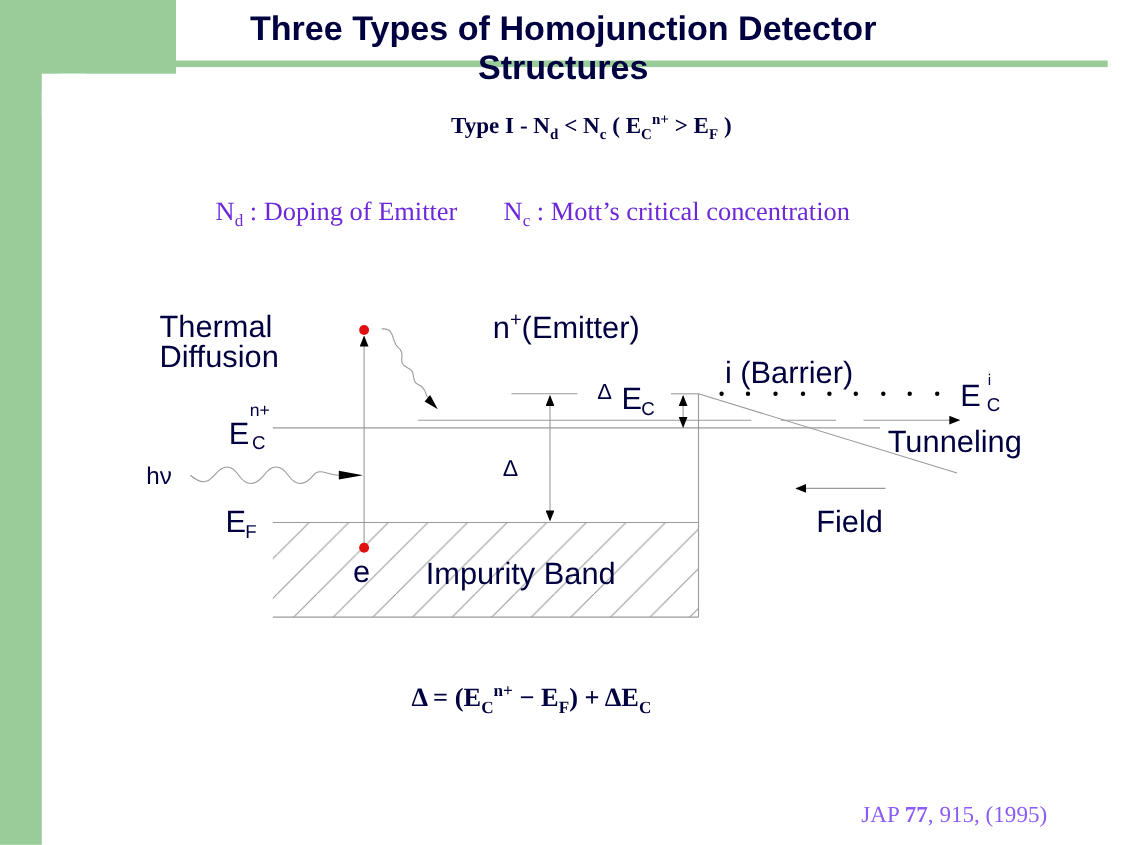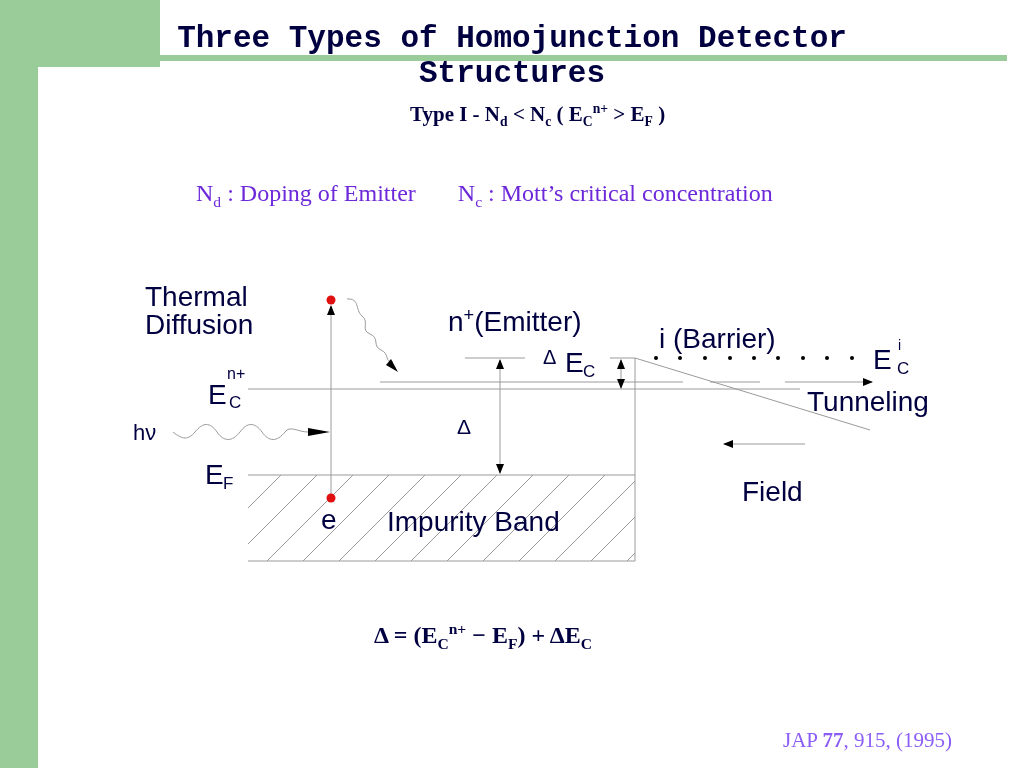--- a/index.html
+++ b/index.html
@@ -2,21 +2,21 @@
 <html><head>
 <meta charset="utf-8">
 <style>
   html, body { margin:0; padding:0; }
   body { width:1024px; height:768px; position:relative; overflow:hidden; background:#ffffff; font-family:"Liberation Serif", serif; }
   .green { background:#99cc99; position:absolute; }
   .g-top { left:0; top:0; width:160px; height:67px; }
   .g-left { left:0; top:0; width:38px; height:768px; }
   .g-bar { left:160px; top:55px; width:847px; height:6px; }
   .content-corner { position:absolute; left:38px; top:67px; width:40px; height:40px; background:#fff; border-top-left-radius:16px; }
-  .title { position:absolute; left:160px; top:21px; width:704px; text-align:center; font-weight:bold; font-size:31px; color:#000040; font-family:Liberation Mono, monospace; }
+  .title { position:absolute; left:160px; top:8px; width:704px; text-align:center; font-weight:bold; font-size:31px; color:#000040; font-family:Liberation Sans, sans-serif; }
   .subtitle { position:absolute; left:366px; top:102px; font-weight:bold; font-size:21px; color:#000040; white-space:nowrap;margin-left:44px; }
   .defs { position:absolute; left:196px; top:180px; font-size:24px; color:#6d28d9; white-space:nowrap; }
   .defs .gap { display:inline-block; width:42px; }
   sub, sup { font-size:65%; line-height:0; }
   .diag { position:absolute; left:0; top:0; }
   .lbl { position:absolute; font-family:"Liberation Sans", sans-serif; color:#000040; font-size:28px; white-space:nowrap; line-height:1; }
   .formula { position:absolute; left:374px; top:622px; font-weight:bold; font-size:24px; color:#000040; white-space:nowrap;text-align:right; }
   .ref { position:absolute; left:783px; top:728px; font-size:21px; color:#8b5cf6; white-space:nowrap; }
 </style>
 </head>
@@ -95,21 +95,21 @@
   <path d="M173,432 C183,440 188,440 195,432 C203,422 210,422 217,432 C224,442 232,442 240,432 C247,422 255,422 262,432 C269,442 277,442 285,432 C290,425 298,432 308,432" fill="none" stroke="#9a9a9a" stroke-width="1"></path>
   <path d="M308,428 L330,432 L308,436 z" fill="#000"></path>
 
   <circle cx="331" cy="300" r="4.5" fill="#e01010"></circle>
   <circle cx="331" cy="498" r="4.5" fill="#e01010"></circle>
 </svg>
 
 <div class="lbl" style="left:145px;top:283px;">Thermal</div>
 <div class="lbl" style="left:145px;top:311px;">Diffusion</div>
 
-<div class="lbl" style="left:448px;top:284px;margin-top:24px;"><span>n</span><sup>+</sup><span>(Emitter)</span></div>
+<div class="lbl" style="left:448px;top:284px;"><span>n</span><sup>+</sup><span>(Emitter)</span></div>
 
 <div class="lbl" style="left:659px;top:325px;">i (Barrier)</div>
 
 <div class="lbl" style="left:543px;top:347px;font-size:20px;">Δ</div>
 <div class="lbl" style="left:565px;top:349px;">E</div>
 <div class="lbl" style="left:583px;top:363px;font-size:17px;">C</div>
 
 <div class="lbl" style="left:873px;top:346px;">E</div>
 <div class="lbl" style="left:898px;top:338px;font-size:14px;">i</div>
 <div class="lbl" style="left:897px;top:360px;font-size:17px;">C</div>
@@ -119,21 +119,21 @@
 <div class="lbl" style="left:208px;top:381px;">E</div>
 <div class="lbl" style="left:227px;top:366px;font-size:16px;">n+</div>
 <div class="lbl" style="left:229px;top:394px;font-size:17px;">C</div>
 
 <div class="lbl" style="left:133px;top:422px;font-size:22px;">hν</div>
 <div class="lbl" style="left:457px;top:416px;font-size:21px;">Δ</div>
 
 <div class="lbl" style="left:205px;top:461px;">E</div>
 <div class="lbl" style="left:223px;top:475px;font-size:17px;">F</div>
 
-<div class="lbl" style="left:742px;top:478px;">Field</div>
+<div class="lbl" style="left:742px;top:461px;">Field</div>
 <div class="lbl" style="left:321px;top:506px;">e</div>
 <div class="lbl" style="left:387px;top:508px;">Impurity Band</div>
 
 <div class="formula">
   <span>Δ = (E</span><sub>C</sub><sup>n+</sup><span> −  E</span><sub>F</sub><span>) + ΔE</span><sub>C</sub>
 </div>
 
 <div class="ref">
   <span>JAP </span><b>77</b><span>, 915, (1995)</span>
 </div>

